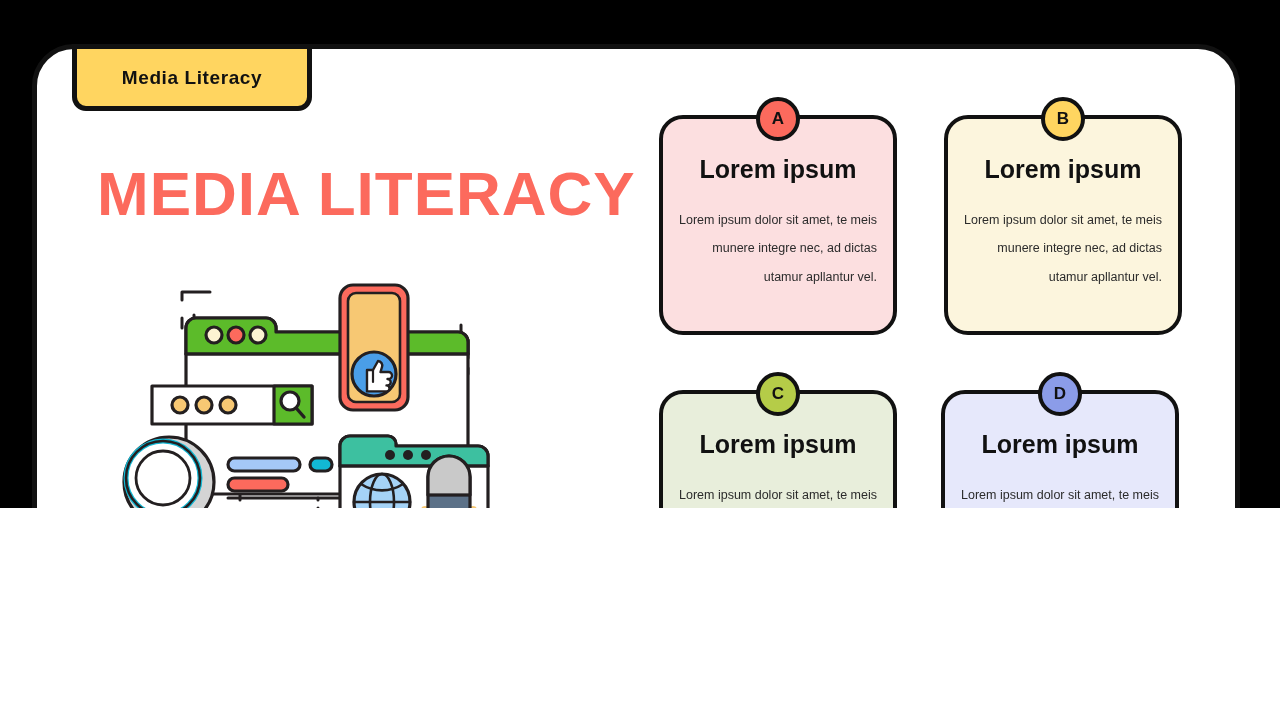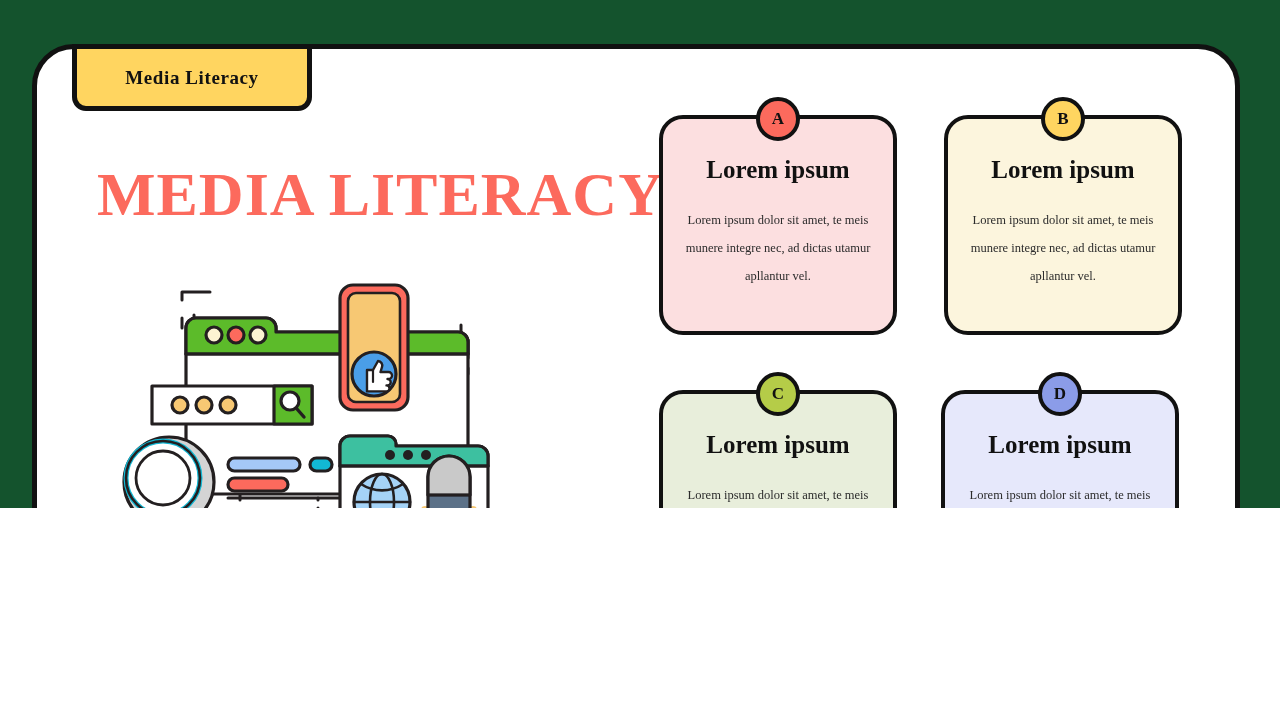--- a/index.html
+++ b/index.html
@@ -4,23 +4,23 @@
 <style>
   html, body {
     margin: 0;
     padding: 0;
     background: #ffffff;
   }
   #slide {
     position: relative;
     width: 1280px;
     height: 508px;
-    background: #14532d;
+    background: #000000;
     overflow: hidden;
-    font-family: Liberation Serif, serif;
+    font-family: Liberation Sans, sans-serif;
   }
 
   
   #panel {
     position: absolute;
     left: 32px;
     top: 44px;
     width: 1208px;
     height: 628px;
     box-sizing: border-box;
@@ -90,21 +90,21 @@
     font-size: 25px;
     font-weight: bold;
     color: #111111;
     margin-bottom: 22px;
     text-align: left;
   }
   .card .card-body {
     font-size: 12.5px;
     color: #2b2b2b;
     line-height: 2.25;
-    text-align: center;
+    text-align: right;
     max-width: 200px;
   }
   .badge {
     position: absolute;
     width: 44px;
     height: 44px;
     box-sizing: border-box;
     border: 4px solid #111111;
     border-radius: 50%;
     top: -22px;

